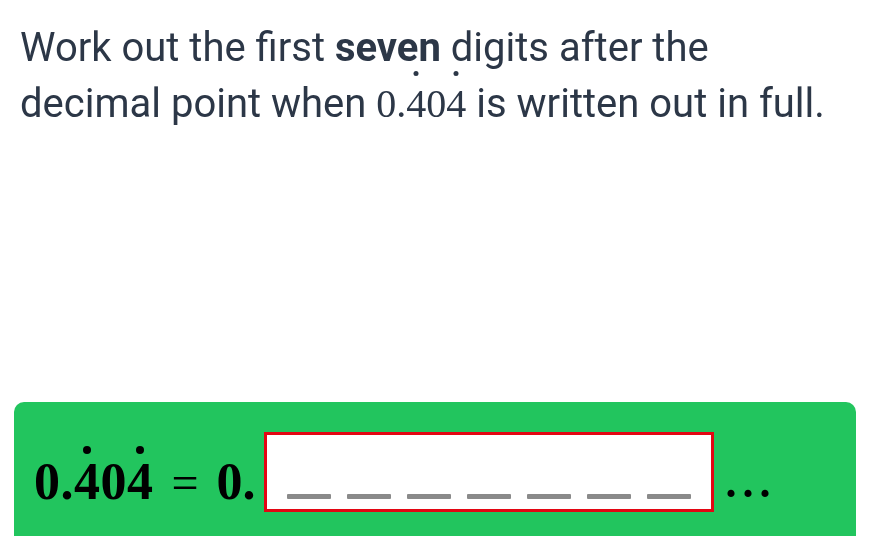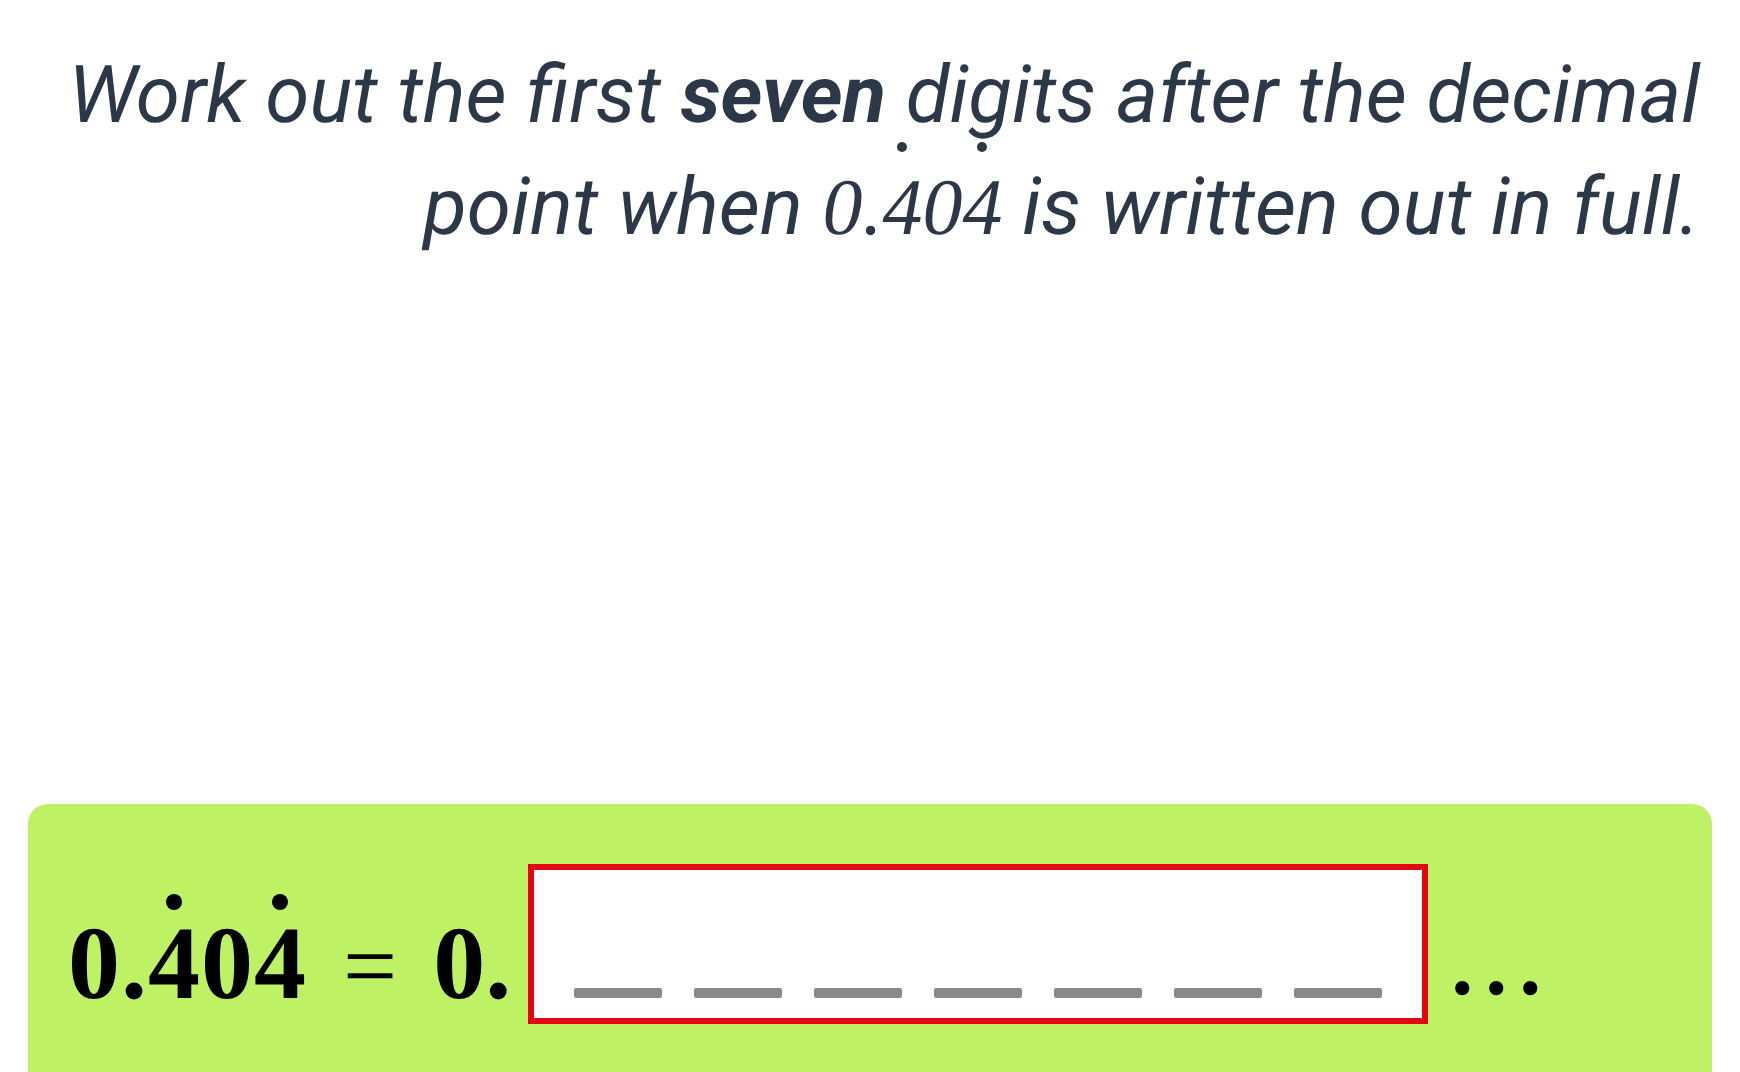--- a/index.html
+++ b/index.html
@@ -8,27 +8,26 @@
       box-sizing: border-box;
     }
     body {
       width: 870px;
       height: 536px;
       background: #ffffff;
       font-family: -apple-system, BlinkMacSystemFont, "Segoe UI", Roboto, Helvetica, Arial, sans-serif;
       overflow: hidden;
     }
     .question {
-      text-align: right;
+      text-align: left;
       color: #2c3747;
       font-size: 40px;
       line-height: 1.4;
       padding: 20px 20px 0 20px;
       font-weight: 400;
-      font-style: italic;
     }
     .question .bold {
       font-weight: 700;
     }
     .decimal-inline {
       display: inline-block;
       position: relative;
       font-family: Georgia, "Times New Roman", serif;
     }
     .dot-over {
@@ -44,21 +43,21 @@
       width: 5px;
       height: 5px;
       background: currentColor;
       border-radius: 50%;
     }
     .equation-panel {
       position: absolute;
       bottom: 0;
       left: 14px;
       right: 14px;
-      background: #bef264;
+      background: #22c55e;
       border-radius: 10px 10px 0 0;
       padding: 30px 20px 24px 20px;
       display: flex;
       align-items: baseline;
       gap: 18px;
     }
     .eq-lhs {
       font-family: Georgia, "Times New Roman", serif;
       font-size: 52px;
       font-weight: 700;

